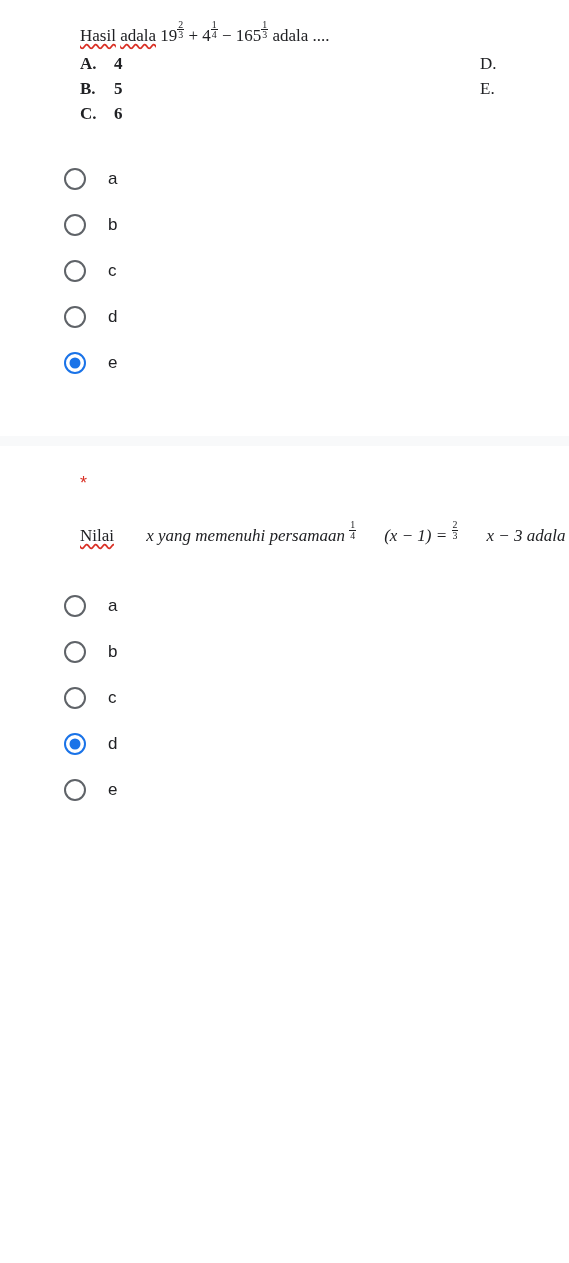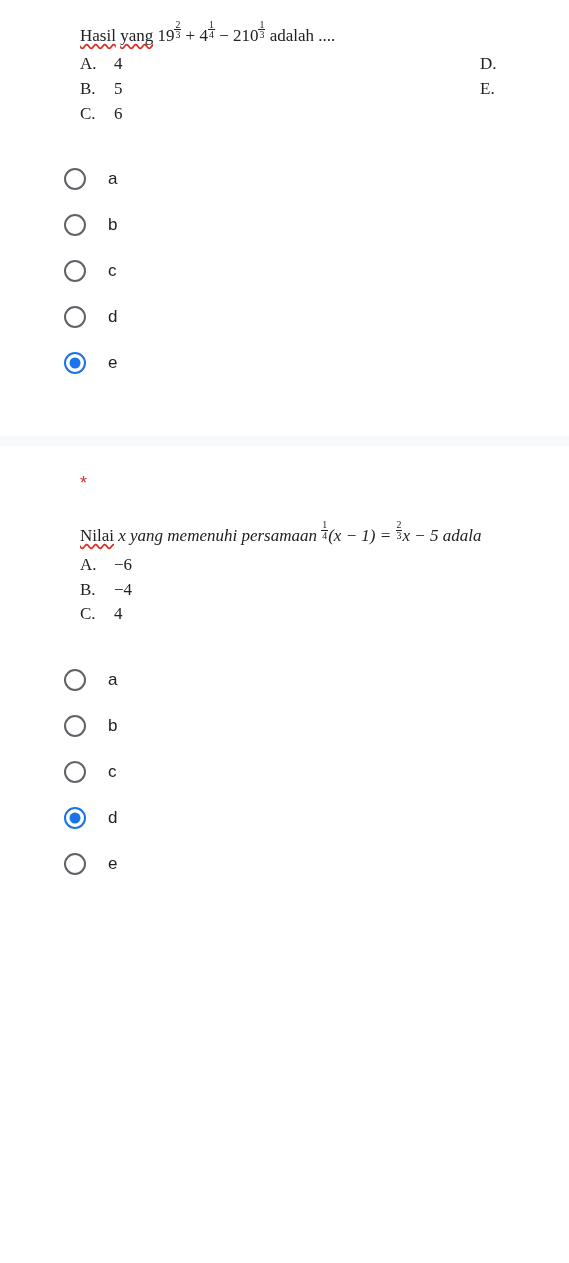--- a/index.html
+++ b/index.html
@@ -45,21 +45,21 @@
     text-decoration: underline wavy var(--wavy);
     text-decoration-skip-ink:none;
     text-underline-offset:2px;
   }
   .answers-grid{
     display:flex;
     padding-left:56px;
     padding-top:4px;
   }
   .ans-col{flex:0 0 auto;}
-  .ans-col.left{width:400px;}
+  .ans-col.left{width:400px;font-weight:bold;}
   .ans-line{}
   .label-letter{display:inline-block;width:34px;}
   .options{
     padding:30px 0 0 40px;
   }
   .opt{
     display:flex;
     align-items:center;
     height:46px;
     font-family:Arial, sans-serif;
@@ -90,33 +90,33 @@
   }
   .fracwrap{
     display:inline-block;
     vertical-align:0.25em;
     font-size:0.58em;
     line-height:0.95;
     text-align:center;
   }
   .fracwrap .n{display:block;border-bottom:1px solid currentColor;padding:0 1px;}
   .fracwrap .d{display:block;padding:0 1px;}
-  .ital{font-style:italic;}
+  .ital{font-style:italic;padding-left:28px;}
 </style>
 </head>
 <body>
 
 <div class="card">
 
   <div class="prompt-block">
     <span class="wavy">Hasil</span>
     <span> </span>
-    <span class="wavy">yang</span>
+    <span class="wavy">adala</span>
     <span> </span>
-    <span>19</span><span class="fracwrap"><span class="n">2</span><span class="d">3</span></span><span> + </span><span>4</span><span class="fracwrap"><span class="n">1</span><span class="d">4</span></span><span> − </span><span>210</span><span class="fracwrap"><span class="n">1</span><span class="d">3</span></span><span> adalah ....</span>
+    <span>19</span><span class="fracwrap"><span class="n">2</span><span class="d">3</span></span><span> + </span><span>4</span><span class="fracwrap"><span class="n">1</span><span class="d">4</span></span><span> − </span><span>165</span><span class="fracwrap"><span class="n">1</span><span class="d">3</span></span><span> adala ....</span>
   </div>
 
   <div class="answers-grid">
     <div class="ans-col left">
       <div class="ans-line"><span class="label-letter">A.</span><span>4</span></div>
       <div class="ans-line"><span class="label-letter">B.</span><span>5</span></div>
       <div class="ans-line"><span class="label-letter">C.</span><span>6</span></div>
     </div>
     <div class="ans-col">
       <div class="ans-line"><span>D.</span></div>
@@ -146,29 +146,24 @@
       <span>e</span>
     </div>
   </div>
 </div>
 
 <div class="card">
 
   <div class="required">*</div>
 
   <div class="prompt-block">
-    <span class="wavy">Nilai</span><span class="ital"> x yang memenuhi persamaan </span><span class="fracwrap"><span class="n">1</span><span class="d">4</span></span><span class="ital">(x − 1) = </span><span class="fracwrap"><span class="n">2</span><span class="d">3</span></span><span class="ital">x − 5 adala</span>
+    <span class="wavy">Nilai</span><span class="ital"> x yang memenuhi persamaan </span><span class="fracwrap"><span class="n">1</span><span class="d">4</span></span><span class="ital">(x − 1) = </span><span class="fracwrap"><span class="n">2</span><span class="d">3</span></span><span class="ital">x − 3 adala</span>
   </div>
 
   <div class="answers-grid">
-    <div class="ans-col left">
-      <div class="ans-line"><span class="label-letter">A.</span><span>−6</span></div>
-      <div class="ans-line"><span class="label-letter">B.</span><span>−4</span></div>
-      <div class="ans-line"><span class="label-letter">C.</span><span>4</span></div>
-    </div>
   </div>
 
   <div class="options">
     <div class="opt">
       <span class="radio"></span>
       <span>a</span>
     </div>
     <div class="opt">
       <span class="radio"></span>
       <span>b</span>

